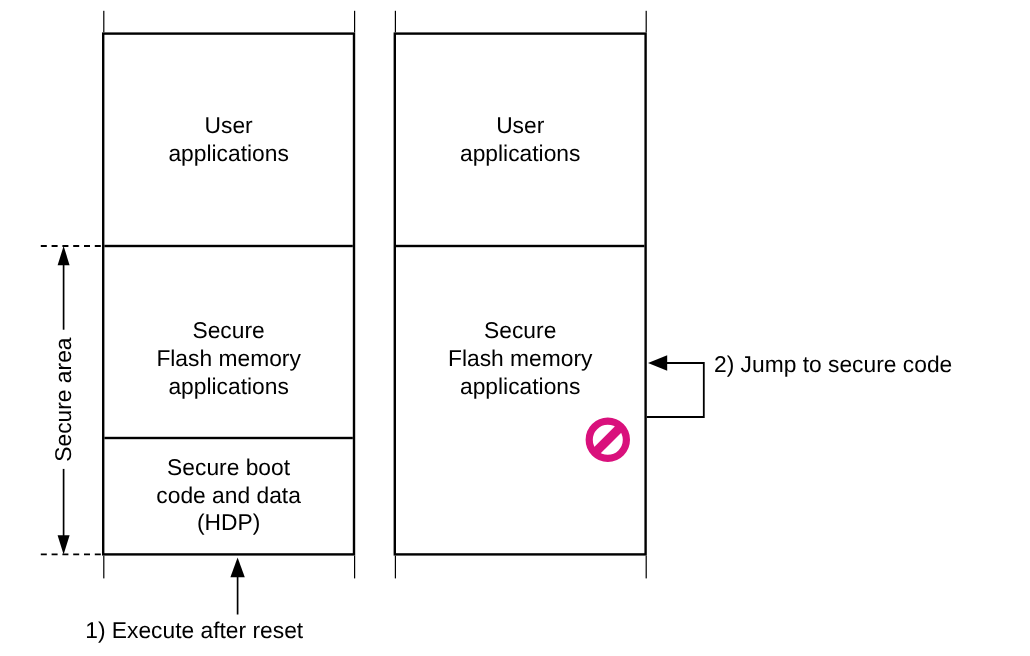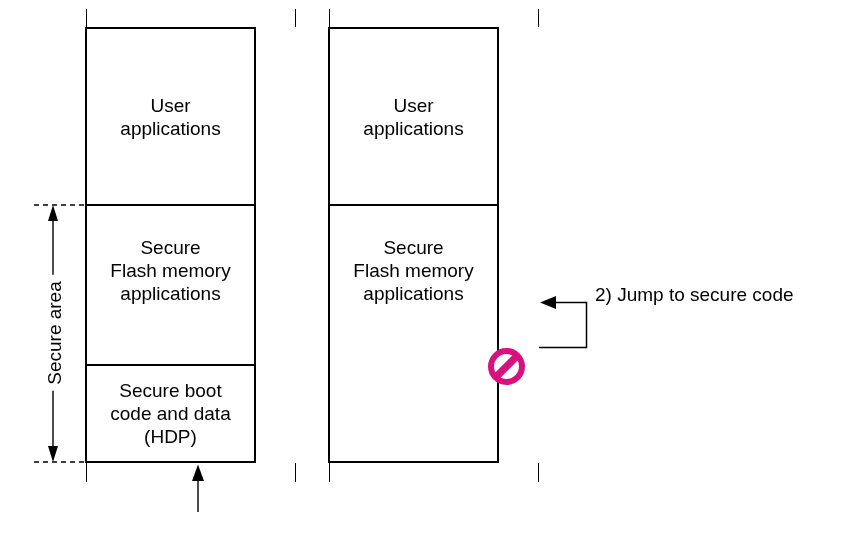--- a/index.html
+++ b/index.html
@@ -9,42 +9,42 @@
     height: 547px;
     background: #ffffff;
     font-family: "Liberation Sans", sans-serif;
     color: #000000;
     overflow: hidden;
   }
   
   .mem-column {
     position: absolute;
     top: 27px;
-    width: 171px;
+    width: 211px;
     height: 436px;
     border: 2px solid #000;
     box-sizing: border-box;
     display: flex;
     flex-direction: column;
     background: #fff;
   }
   .col-left  { left: 85px; }
   .col-right { left: 328px; }
   .mem-block {
     display: flex;
     align-items: center;
     justify-content: center;
     text-align: center;
     font-size: 19px;
     line-height: 23px;
     white-space: pre-line;
     box-sizing: border-box;
   }
   .row-user  { height: 175px; }
-  .row-flash { height: 130px; border-top: 2px solid #000; }
+  .row-flash { height: 130px; border-top: 2px solid #000; align-items: flex-end; }
   .row-last  { flex: 1; border-top: 2px solid #000; position: relative; margin-top: 30px; }
   
   .ext-line {
     position: absolute;
     width: 1.5px;
     background: #000;
   }
   .ext-top    { top: 9px;  height: 18px; }
   .ext-bottom { top: 463px; height: 19px; }
   
@@ -62,21 +62,21 @@
     white-space: nowrap;
   }
   #secure-area-label {
     left: 54px;
     top: 333px;
     transform: translate(-50%, -50%) rotate(-90deg);
     background: #ffffff;
     padding: 0 6px;
   }
   #step1-label { left: 71px; top: 515px; }
-  #step2-label { left: 595px; top: 283px; }
+  #step2-label { left: 595px; top: 293px; }
   #step2-line2 { padding-left: 17px; }
 </style>
 </head>
 <body>
 
 <div id="canvas">
 
   <div class="mem-column col-left">
     <div class="mem-block row-user">
       <span>User
@@ -142,18 +142,19 @@
     </g>
 
     <g>
       <circle cx="506.5" cy="366.5" r="15.5" fill="#ffffff" stroke-width="6" stroke="#D9117C"></circle>
       <line x1="492" y1="381" x2="521" y2="352" stroke-width="7.5" clip-path="url(#noentry-clip)" stroke="#D9117C"></line>
     </g>
   </svg>
 
   <div class="annotation" id="secure-area-label">Secure area</div>
 
+  <div class="annotation" id="step1-label">1) Execute after reset</div>
 
   <div class="annotation" id="step2-label">
     <div>2) Jump to secure code</div>
   </div>
 
 </div>
 
 </body></html>

